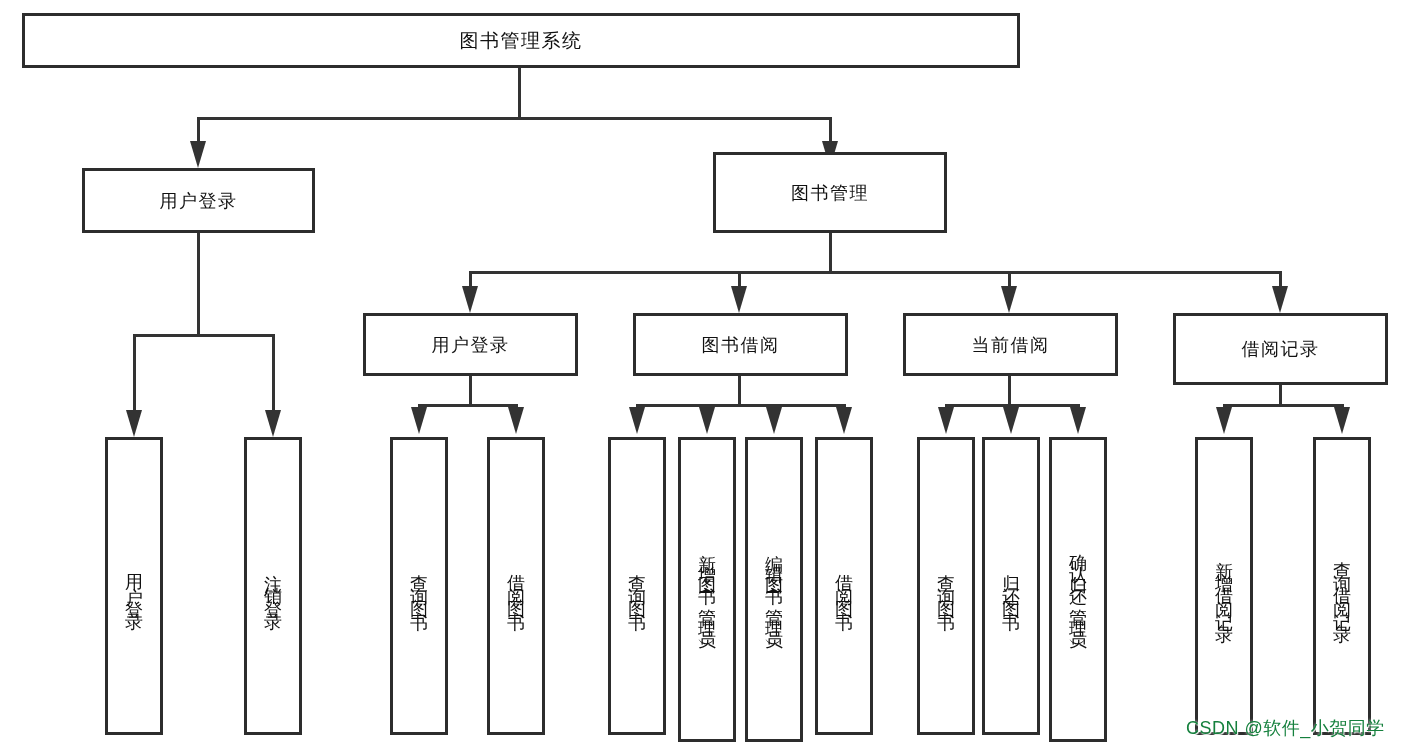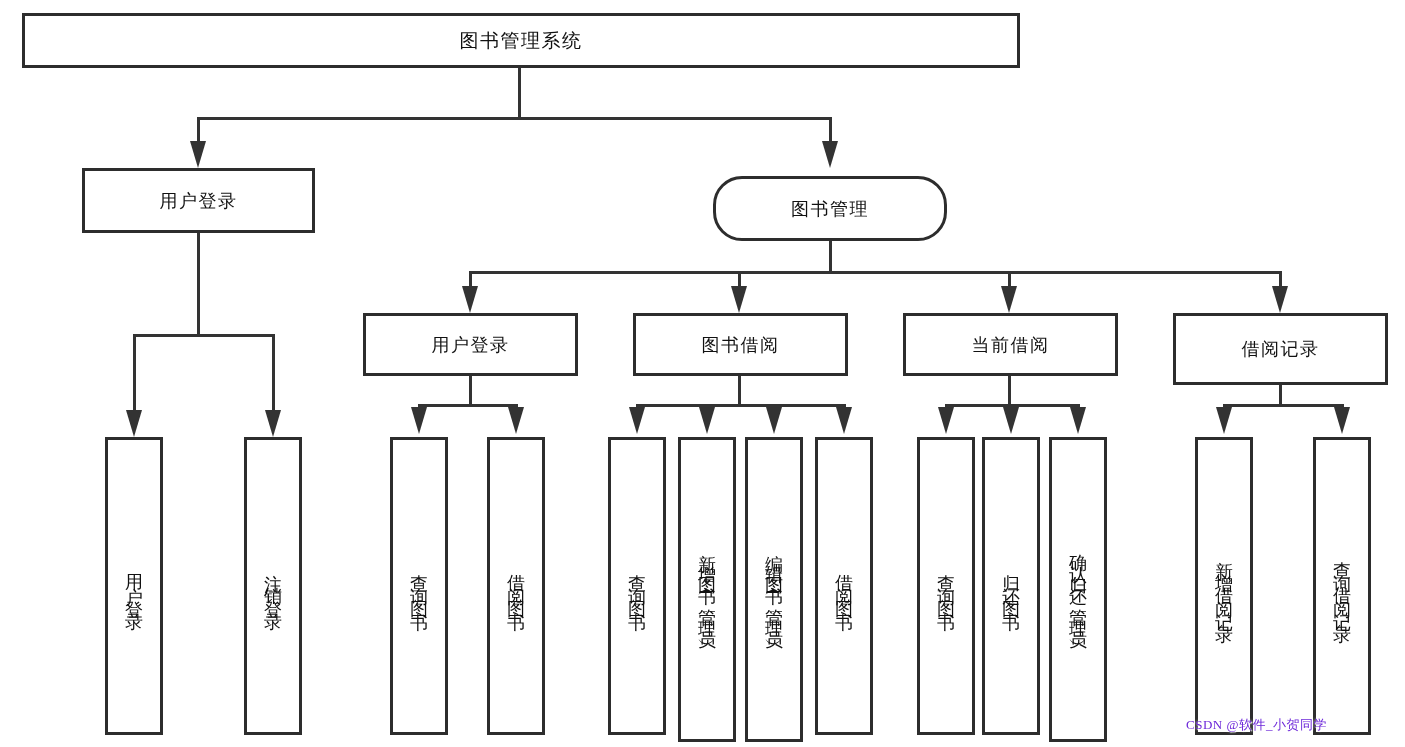--- a/index.html
+++ b/index.html
@@ -1,39 +1,39 @@
 <!DOCTYPE html>
 <html><head>
 <meta charset="utf-8">
 <style>
   html,body{margin:0;padding:0;background:#ffffff;}
   .canvas{
     position:relative;width:1405px;height:747px;background:#ffffff;
-    font-family:Liberation Serif, serif;overflow:hidden;color:#111;
+    font-family:Liberation Sans, sans-serif;overflow:hidden;color:#111;
   }
   .box{
     position:absolute;background:#ffffff;border:3px solid #2d2d2d;box-sizing:border-box;
     display:flex;align-items:center;justify-content:center;
   }
   .hbox{font-size:18px;letter-spacing:1.5px;font-weight:500;}
   .rootbox{font-size:19px;}
   .vtext{
     writing-mode:vertical-rl;text-orientation:mixed;
     font-size:18px;line-height:1;letter-spacing:13px;font-weight:500;white-space:nowrap;
   }
   .vtext.long{letter-spacing:11px;}
   .lh{position:absolute;height:3px;background:#333333;}
   .lv{position:absolute;width:3px;background:#333333;}
   .ar{
     position:absolute;width:0;height:0;
     border-left:8px solid transparent;border-right:8px solid transparent;
     border-top:27px solid #333333;
   }
   .watermark{
-    position:absolute;left:1186px;top:716px;font-size:13px;color:#6d28d9;
+    position:absolute;left:1186px;top:716px;font-size:18px;color:#15803d;
     letter-spacing:0.5px;white-space:nowrap;
     text-shadow:0 0 3px #ffffff,1px 1px 1px #ffffff;z-index:5;
   }
 </style>
 </head>
 <body>
 
 <div class="canvas">
 
   <div class="lv" style="left:518px;top:68px;height:49px;"></div>
@@ -85,21 +85,21 @@
   <div class="ar" style="left:1334px;top:407px;"></div>
 
   <div class="box hbox rootbox" style="left:22px;top:13px;width:998px;height:55px;">
     <span>图书管理系统</span>
   </div>
 
   <div class="box hbox" style="left:82px;top:168px;width:233px;height:65px;">
     <span>用户登录</span>
   </div>
 
-  <div class="box hbox" style="left:713px;top:176px;width:234px;height:65px;border-radius:29px;">
+  <div class="box hbox" style="left:713px;top:152px;width:234px;height:81px;">
     <span>图书管理</span>
   </div>
 
   <div class="box hbox" style="left:363px;top:313px;width:215px;height:63px;">
     <span>用户登录</span>
   </div>
 
   <div class="box hbox" style="left:903px;top:313px;width:215px;height:63px;">
     <span>当前借阅</span>
   </div>

